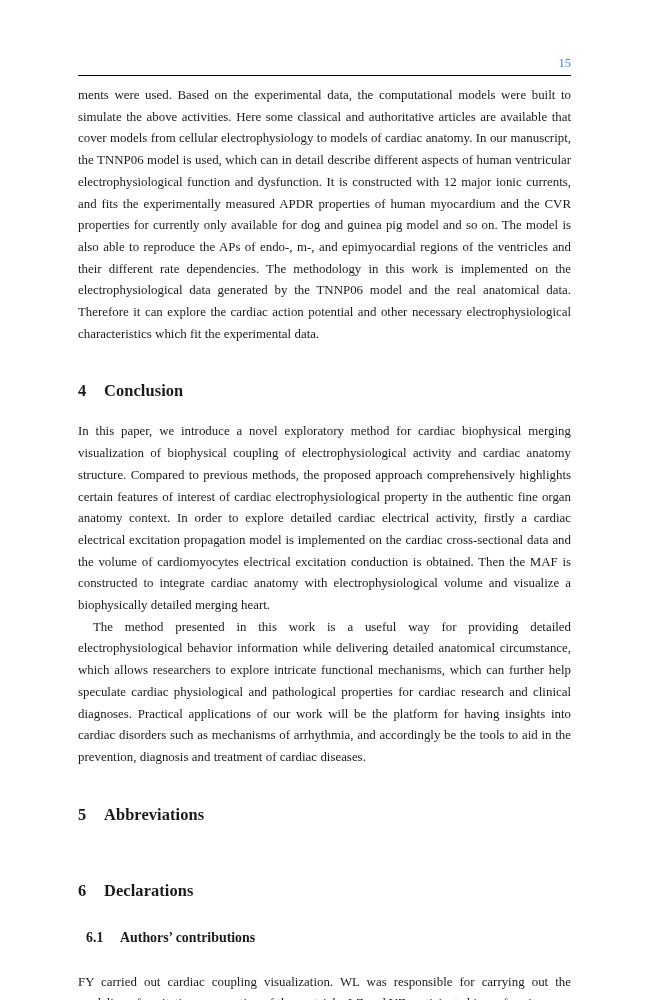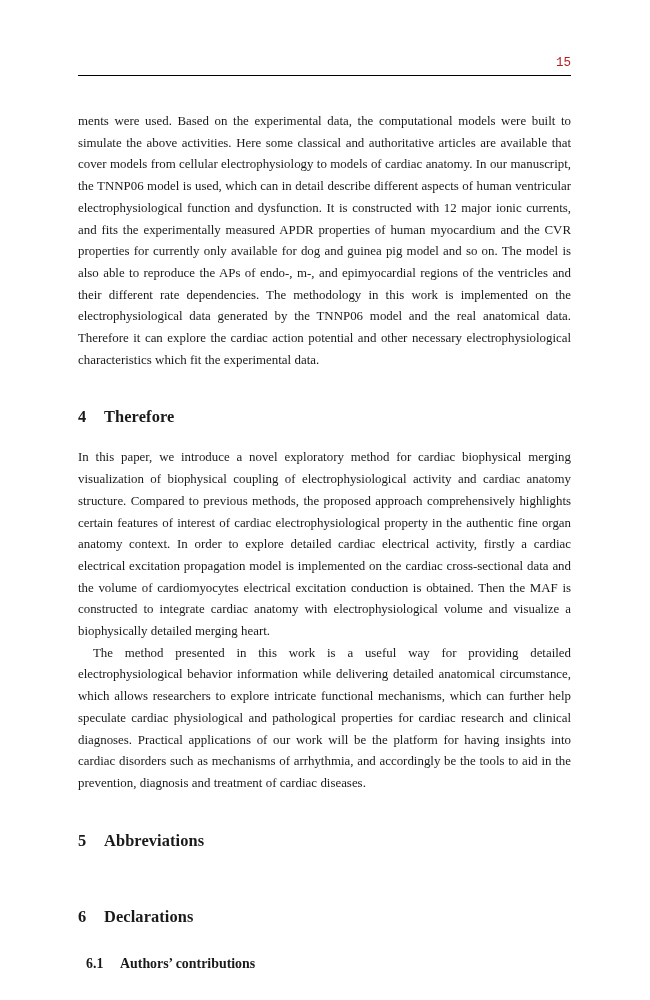--- a/index.html
+++ b/index.html
@@ -33,22 +33,22 @@
     position: relative;
     height: 28px;
     margin-top: 56px;
   }
   .page-number {
     position: absolute;
     right: 0;
     top: 0;
     font-size: 12.5px;
     line-height: 14px;
-    font-family: Liberation Mono, monospace;
-    color: #b91c1c;
+    font-family: Liberation Serif, serif;
+    color: #3b82f6;
   }
   .header-rule {
     position: absolute;
     left: 0;
     right: 0;
     top: 19px;
     height: 1.2px;
     background: #000;
   }
   p.body-text {
@@ -58,21 +58,21 @@
     margin: 0;
     text-indent: 0;
     -webkit-hyphens: none;
     hyphens: none;
     word-spacing: 0.01em;
   }
   p.body-text.indented {
     text-indent: 15px;
   }
   p.first-para {
-    margin-top: 27px;
+    margin-top: 1px;
   }
   h2.section-heading {
     font-size: 16.4px;
     line-height: 20px;
     font-weight: bold;
     margin: 0;
     padding: 0;
     font-family: "Liberation Serif", "DejaVu Serif", serif;
     letter-spacing: 0.1px;
   }
@@ -108,21 +108,21 @@
     <div class="header-block">
       <div class="page-number">15</div>
       <div class="header-rule"></div>
     </div>
 
     <p class="body-text first-para">ments were used. Based on the experimental data, the computational models were built to simulate the above activities. Here some classical and authoritative articles are available that cover models from cellular electrophysiology to models of cardiac anatomy. In our manuscript, the TNNP06 model is used, which can in detail describe different aspects of human ventricular electrophysiological function and dysfunction. It is constructed with 12 major ionic currents, and fits the experimentally measured APDR properties of human myocardium and the CVR properties for currently only available for dog and guinea pig model and so on. The model is also able to reproduce the APs of endo-, m-, and epimyocardial regions of the ventricles and their different rate dependencies. The methodology in this work is implemented on the electrophysiological data generated by the TNNP06 model and the real anatomical data. Therefore it can explore the cardiac action potential and other necessary electrophysiological characteristics which fit the experimental data.</p>
 
     <div class="sp-before-sec4"></div>
 
     <h2 class="section-heading">
-      <span class="heading-num">4</span><span>Therefore</span>
+      <span class="heading-num">4</span><span>Conclusion</span>
     </h2>
 
     <div class="sp-after-sec4"></div>
 
     <p class="body-text">In this paper, we introduce a novel exploratory method for cardiac biophysical merging visualization of biophysical coupling of electrophysiological activity and cardiac anatomy structure. Compared to previous methods, the proposed approach comprehensively highlights certain features of interest of cardiac electrophysiological property in the authentic fine organ anatomy context. In order to explore detailed cardiac electrical activity, firstly a cardiac electrical excitation propagation model is implemented on the cardiac cross-sectional data and the volume of cardiomyocytes electrical excitation conduction is obtained. Then the MAF is constructed to integrate cardiac anatomy with electrophysiological volume and visualize a biophysically detailed merging heart.</p>
 
     <p class="body-text indented">The method presented in this work is a useful way for providing detailed electrophysiological behavior information while delivering detailed anatomical circumstance, which allows researchers to explore intricate functional mechanisms, which can further help speculate cardiac physiological and pathological properties for cardiac research and clinical diagnoses. Practical applications of our work will be the platform for having insights into cardiac disorders such as mechanisms of arrhythmia, and accordingly be the tools to aid in the prevention, diagnosis and treatment of cardiac diseases.</p>
 
     <div class="sp-before-sec5"></div>
 

